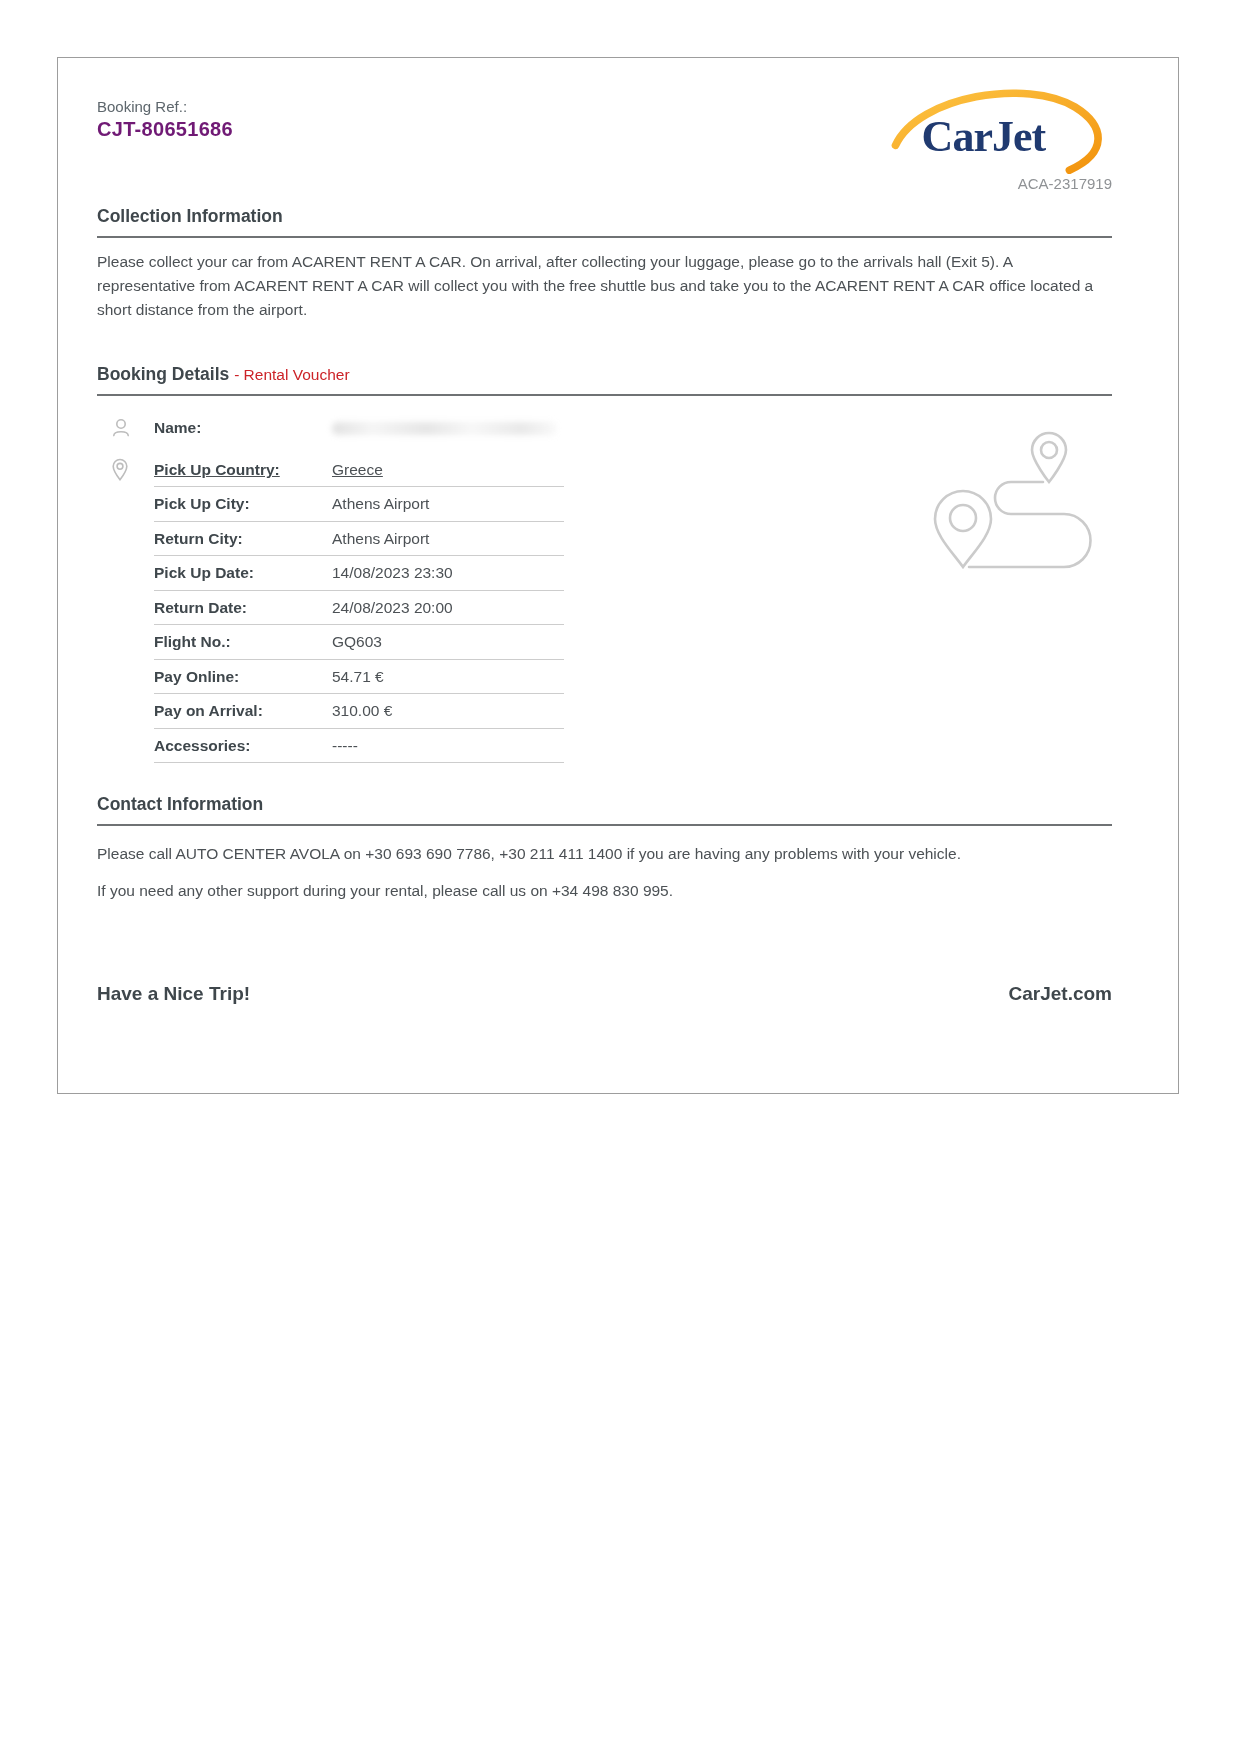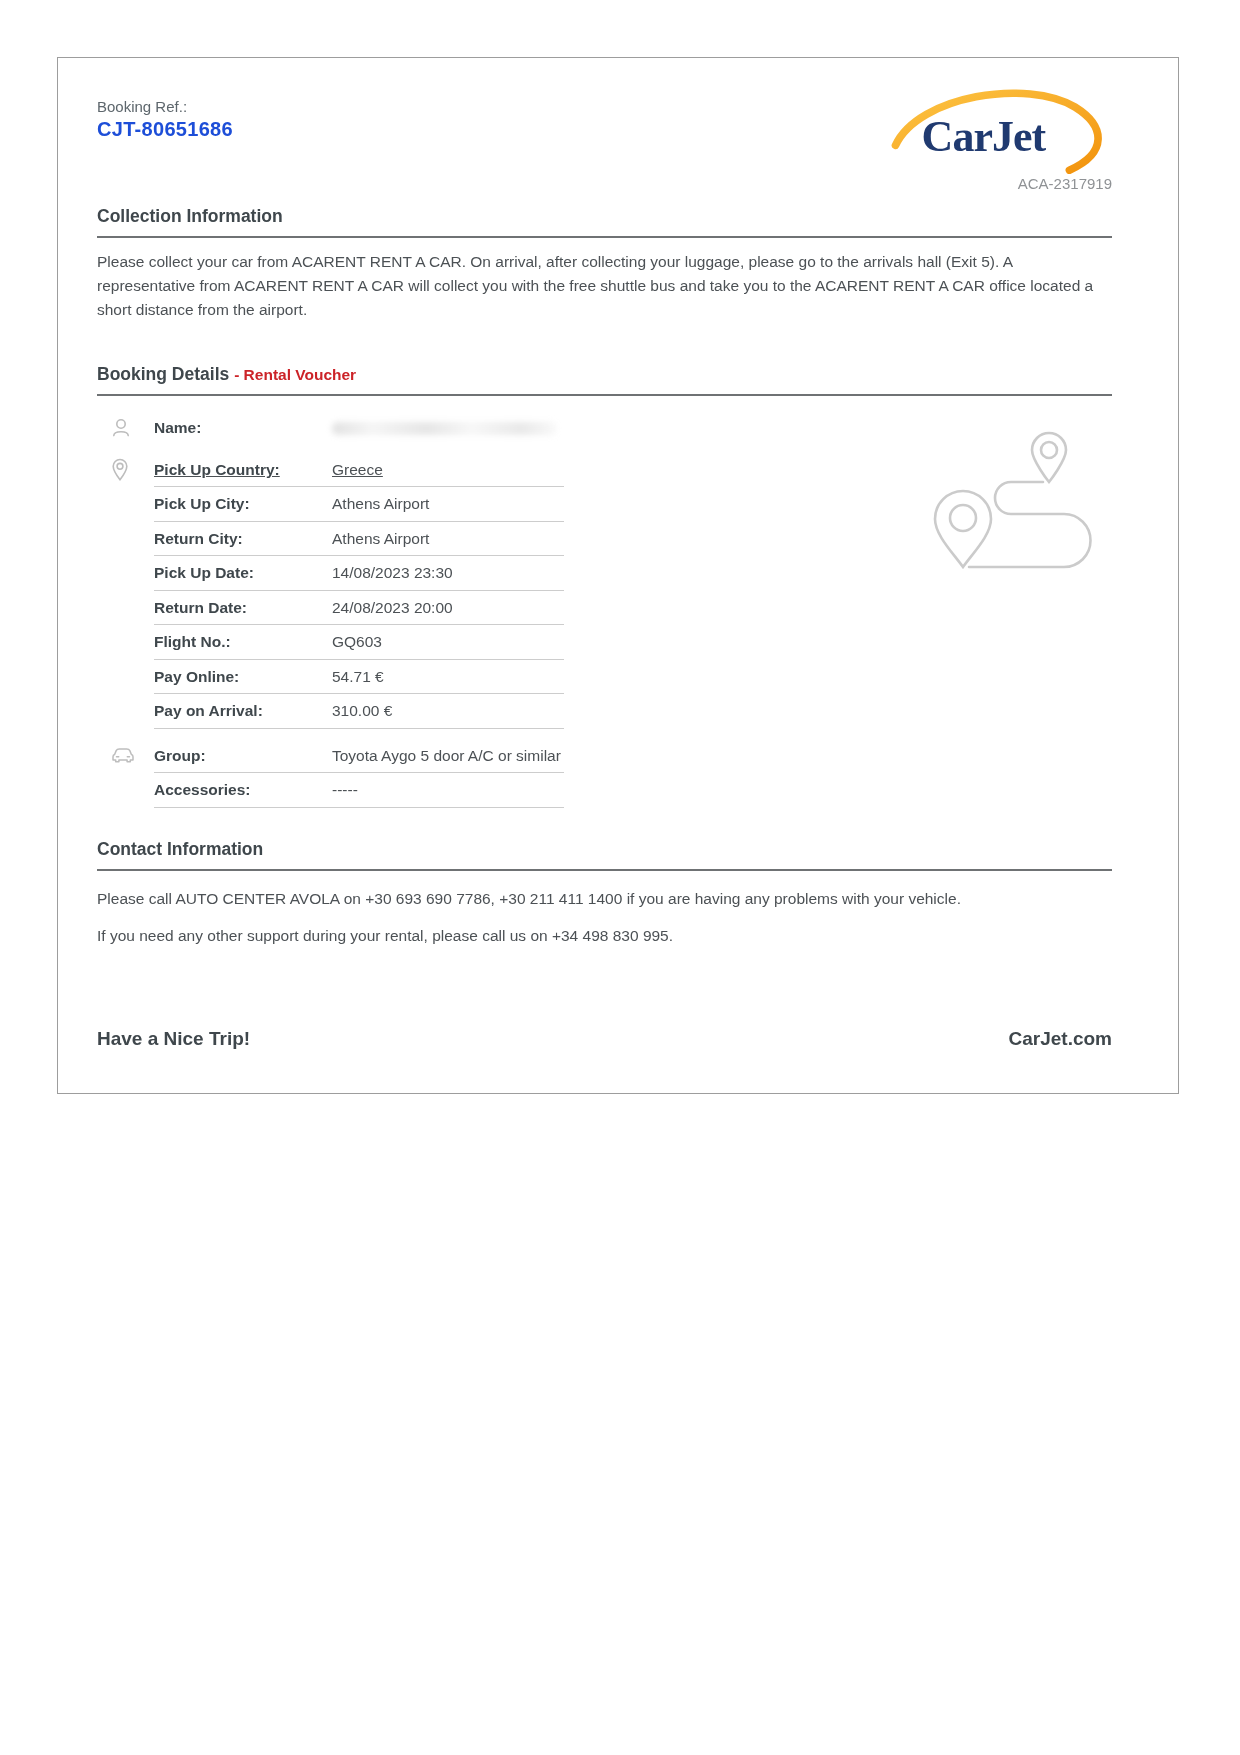--- a/index.html
+++ b/index.html
@@ -9,29 +9,29 @@
     font-family:"Liberation Sans", sans-serif; color:#4c5155;
   }
   .page {
     position:absolute; left:57px; top:57px; width:1122px; height:1037px;
     border:1px solid #9d9d9d; background:#fff;
     padding:40px 66px 0 39px;
   }
   
   .hdr { display:flex; justify-content:space-between; align-items:flex-start; }
   .ref-label { font-size:15px; color:#5d666c; }
-  .ref-value { font-size:20px; font-weight:bold; color:#1d4ed8; margin-top:3px; letter-spacing:.3px; }
+  .ref-value { font-size:20px; font-weight:bold; color:#701a75; margin-top:3px; letter-spacing:.3px; }
   .logo-wrap { text-align:right; margin-top:-10px; }
   .aca { font-size:15px; color:#8f9295; margin-top:1px; }
   
   .section-h {
     font-size:17.5px; font-weight:bold; color:#3f474c;
     border-bottom:2px solid #6f7274; padding-bottom:9px;
   }
-  .section-h .sub { color:#cc2328; font-weight:bold; font-size:15.5px; }
+  .section-h .sub { color:#cc2328; font-weight:normal; font-size:15.5px; }
   .collection { margin-top:14px; }
   .para { font-size:15.5px; color:#4c5155; line-height:24px; margin-top:12px; max-width:1012px; }
   .booking { margin-top:42px; position:relative; }
   
   .bd-table { margin-top:15px; padding-left:12px; width:560px; }
   .row { display:flex; align-items:center; height:34.5px; position:relative; }
   .row.sep::after {
     content:""; position:absolute; left:45px; bottom:0; width:410px;
     border-bottom:1px solid #cdcdcd;
   }
@@ -181,31 +181,20 @@
   <div class="row sep">
     <span class="icon-cell">
       
       
       
     </span>
     <span class="label-cell">Pay on Arrival:</span>
     <span class="value-cell">310.00 €</span>
   </div>
 
-  <div class="row sep gap-md">
-    <span class="icon-cell">
-
-      <svg width="26" height="20" viewBox="0 0 26 20" fill="none" stroke="#bdbdbd" stroke-width="1.5" stroke-linecap="round" stroke-linejoin="round">
-        <path d="M3 14 v-3.2 c0-1.1 .6-2 1.6-2.3 L6.2 4.6 C 6.8 3.4 7.9 3 9.3 3 h 7.4 c 1.4 0 2.5 .4 3.1 1.6 l 1.6 3.9 c 1 .3 1.6 1.2 1.6 2.3 V 14 h -2.7 v 1.8 h -3.2 V 14 H 8.9 v 1.8 H 5.7 V 14 z"></path>
-        <path d="M6.5 10.8 h 2.2 M17.3 10.8 h 2.2"></path>
-      </svg>
-    </span>
-    <span class="label-cell">Group:</span>
-    <span class="value-cell">Toyota Aygo 5 door A/C or similar</span>
-  </div>
 
 
   <div class="row sep">
     <span class="icon-cell">
       
       
       
     </span>
     <span class="label-cell">Accessories:</span>
     <span class="value-cell">-----</span>

